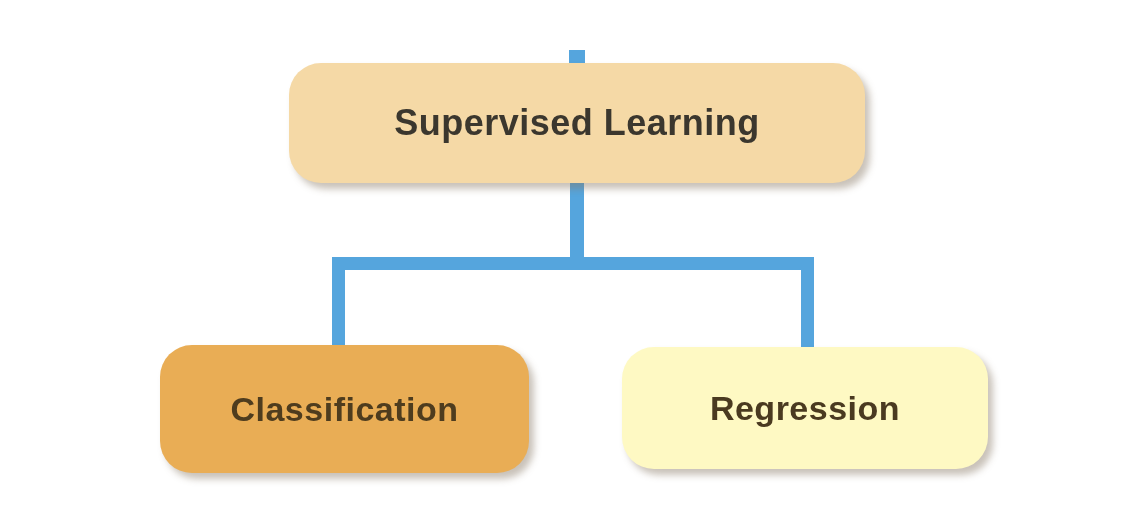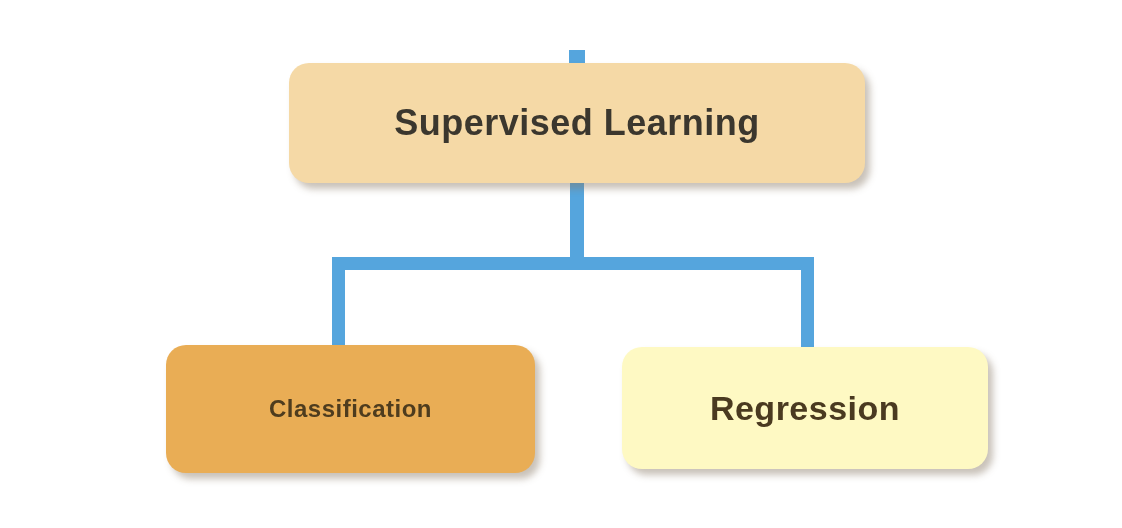--- a/index.html
+++ b/index.html
@@ -23,38 +23,38 @@
   .stub-top  { left: 569px; top: 50px;  width: 16px;  height: 16px; }
   .v-root    { left: 570px; top: 180px; width: 14px;  height: 85px; }
   .h-bar     { left: 332px; top: 257px; width: 482px; height: 13px; }
   .v-left    { left: 332px; top: 257px; width: 13px;  height: 92px; }
   .v-right   { left: 801px; top: 257px; width: 13px;  height: 94px; }
   .node {
     position: absolute;
     display: flex;
     align-items: center;
     justify-content: center;
-    border-radius: 20px;
+    border-radius: 32px;
     font-weight: bold;
     box-shadow: 5px 6px 7px rgba(135, 120, 100, 0.45);
     letter-spacing: 0.5px;
   }
   .node-root {
     left: 289px; top: 63px;
     width: 576px; height: 120px;
     background: #f5d9a6;
     color: #3b372e;
     font-size: 36px;
   }
   .node-classification {
-    left: 166px; top: 345px;
+    left: 160px; top: 345px;
     width: 369px; height: 128px;
     background: #e9ad55;
     color: #4e3c1e;
-    font-size: 24px;
+    font-size: 34px;
   }
   .node-regression {
     left: 622px; top: 347px;
     width: 366px; height: 122px;
     background: #fef9c3;
     color: #4a3a20;
     font-size: 34px;
   }
   .node-label {
     display: inline-block;

